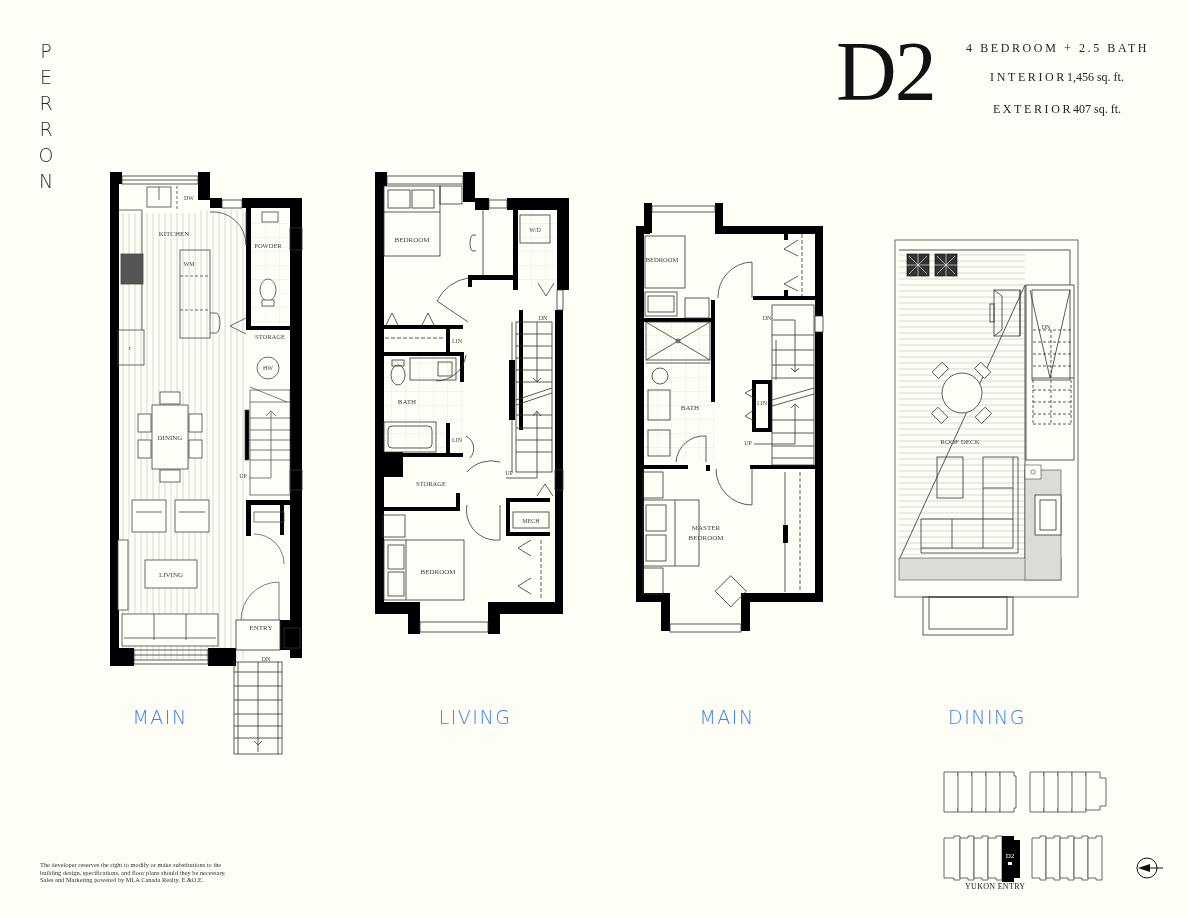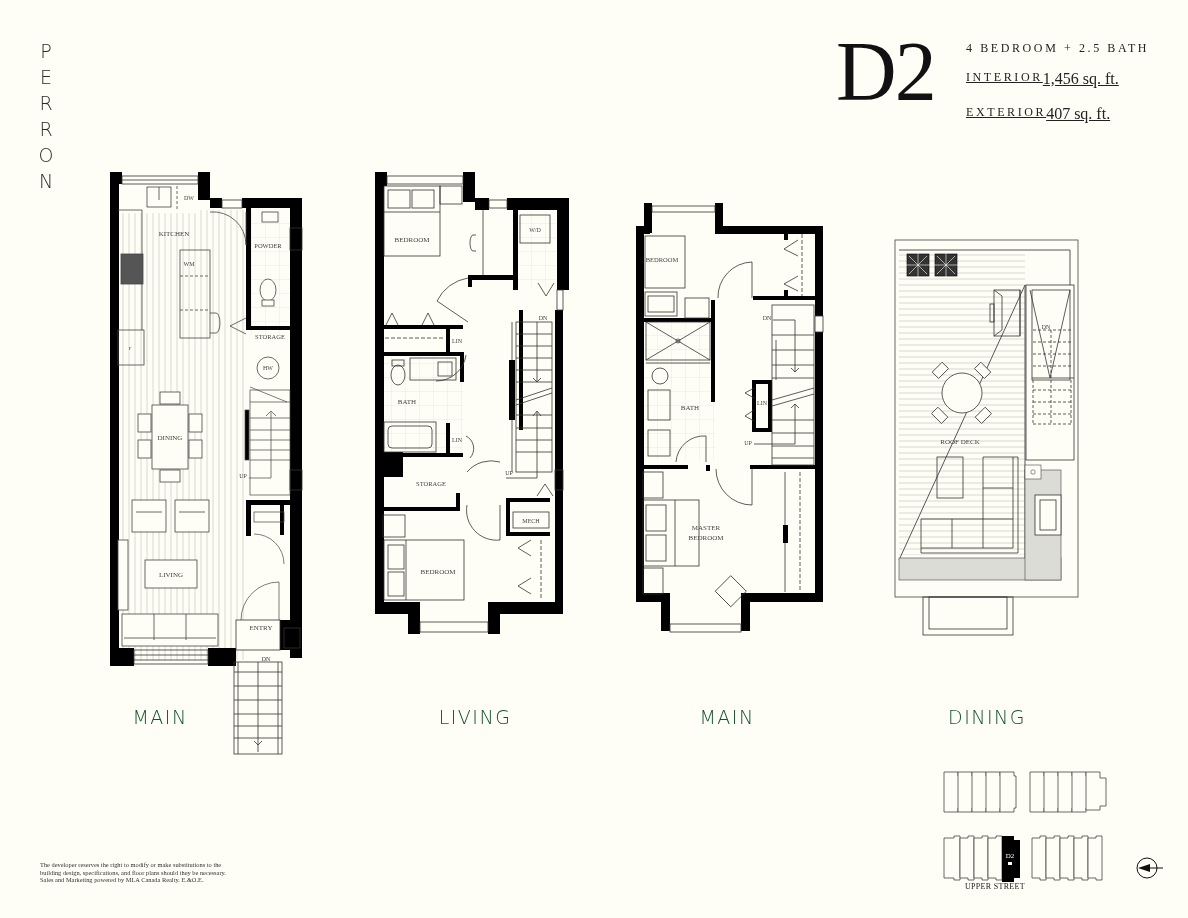--- a/index.html
+++ b/index.html
@@ -12,29 +12,29 @@
     font-family:"DejaVu Sans", sans-serif; font-size:19px; font-weight:300;
     line-height:26px; text-align:center; color:#2a2a2a;
   }
   .brand span { display:block; }
   .unit-code {
     position:absolute; left:836px; top:30px; font-family:"Liberation Serif", serif;
     font-size:84px; line-height:84px; letter-spacing:-2px; color:#111;
   }
   .spec { position:absolute; left:966px; top:41px; width:182px; font-family:"Liberation Serif", serif; color:#222; }
   .spec .beds { font-size:12px; letter-spacing:2.6px; white-space:nowrap; }
-  .spec .row { display:flex; justify-content:flex-start; margin-top:0; font-size:12px;text-decoration:underline; }
+  .spec .row { display:flex; justify-content:center; margin-top:0; font-size:12px; }
   .spec .row .lbl { letter-spacing:2.6px; }
-  .spec .row .val { font-size:16px; letter-spacing:0; }
+  .spec .row .val { font-size:12px; letter-spacing:0; }
   .spec .row.first { margin-top:14px; }
   .spec .row.second { margin-top:17px; }
   .plans { position:absolute; left:0; top:0; width:1188px; height:918px; }
   .floor-label {
     position:absolute; top:706px; font-family:"DejaVu Sans", sans-serif; font-weight:200;
-    font-size:19px; letter-spacing:1.5px; color:#14532d; transform:translateX(-50%);
+    font-size:19px; letter-spacing:1.5px; color:#3b82f6; transform:translateX(-50%);
   }
   .disclaimer {
     position:absolute; left:40px; top:861px; width:250px; font-family:"Liberation Serif", serif;
     font-size:6.4px; line-height:7.6px; color:#333;
   }
   .keyplan { position:absolute; left:938px; top:768px; }
   .street {
     position:absolute; left:965px; top:882px; font-family:"Liberation Serif", serif;
     font-size:8px; color:#222; letter-spacing:0.3px;
   }
@@ -517,19 +517,19 @@
   <path d="M64 68 h12 v4 h6 v38 h-6 v4 h-12 z" fill="#000"></path>
   <text x="72" y="90" font-size="7" fill="#fff" text-anchor="middle" font-family="Liberation Serif, serif">D2</text>
   <rect x="70" y="94" width="4" height="3" fill="#fff"></rect>
 
   <g>
     <circle cx="209" cy="100" r="10" fill="none" stroke="#111" stroke-width="1"></circle>
     <path d="M200 100 L212 96 L212 104 Z" fill="#111"></path>
     <line x1="212" y1="100" x2="225" y2="100" stroke="#111" stroke-width="1"></line>
   </g>
 </svg>
-<div class="street">UPPER STREET</div>
+<div class="street">YUKON ENTRY</div>
 
 <div class="disclaimer">
   <div>The developer reserves the right to modify or make substitutions to the</div>
   <div>building design, specifications, and floor plans should they be necessary.</div>
   <div>Sales and Marketing powered by MLA Canada Realty. E.&amp;O.E.</div>
 </div>
 
 </body></html>

